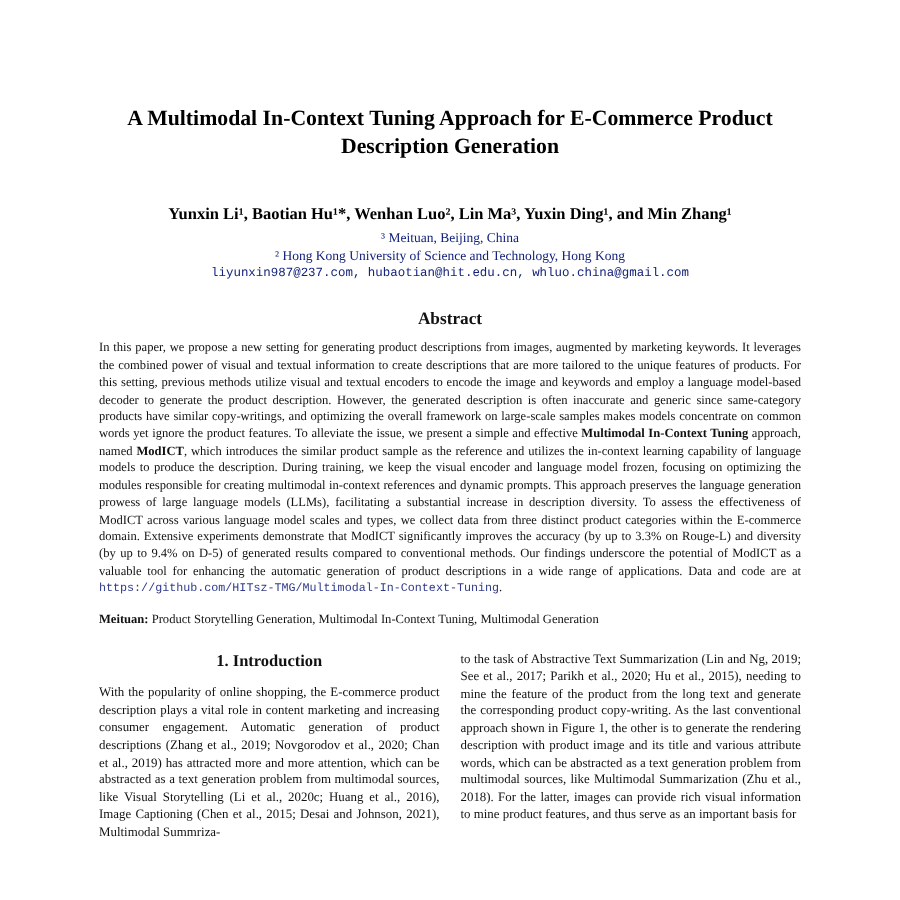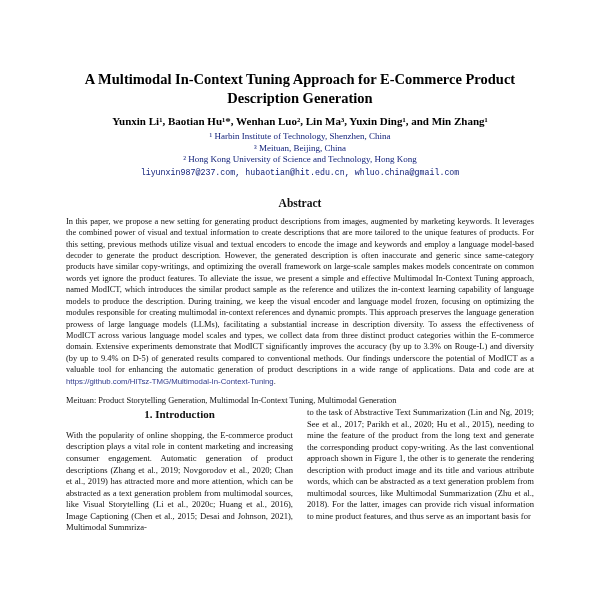--- a/index.html
+++ b/index.html
@@ -14,21 +14,21 @@
     color: #111111;
   }
   .title {
     font-size: 14.5px;
     font-weight: bold;
     text-align: center;
     line-height: 1.32;
     color: #000000;
   }
   .authors {
-    margin-top: 7px;
+    margin-top: 29px;
     text-align: center;
     font-size: 11px;
     font-weight: bold;
     color: #000000;
   }
   .affiliations {
     margin-top: 4px;
     text-align: center;
     font-size: 9px;
     line-height: 1.28;
@@ -52,54 +52,54 @@
     font-size: 8.4px;
     line-height: 1.36;
     text-align: justify;
   }
   .keywords {
     margin-top: 9px;
     font-size: 8.4px;
     line-height: 1.3;
   }
   .columns {
+    margin-top: 15px;
     display: flex;
     gap: 14px;
   }
   .col {
     flex: 1;
     min-width: 0;
     font-size: 8.6px;
     line-height: 1.34;
     text-align: justify;
   }
   .section-heading {
     text-align: center;
     font-size: 11px;
     font-weight: bold;
     margin-bottom: 8px;
   }
-  .b { font-weight: normal; }
+  .b { font-weight: bold; }
   .mono-link {
-    font-family: Liberation Sans, sans-serif;
+    font-family: Liberation Mono, monospace;
     font-size: 7.8px;
     color: #303a8c;
   }
 </style>
 </head>
 <body>
 
 <div class="page">
 
   <h1 class="title">A Multimodal In-Context Tuning Approach for E-Commerce Product Description Generation</h1>
 
   <div class="authors">Yunxin Li¹, Baotian Hu¹*, Wenhan Luo², Lin Ma³, Yuxin Ding¹, and Min Zhang¹</div>
 
   <div class="affiliations">
-    <div>¹ Harbin Institute of Technology, Shenzhen, China</div>
     <div>³ Meituan, Beijing, China</div>
     <div>² Hong Kong University of Science and Technology, Hong Kong</div>
   </div>
 
   <div class="emails">liyunxin987@237.com, hubaotian@hit.edu.cn, whluo.china@gmail.com</div>
 
   <h2 class="abstract-heading">Abstract</h2>
 
   <p class="abstract"><span>In this paper, we propose a new setting for generating product descriptions from images, augmented by marketing keywords.  It leverages the combined power of visual and textual information to create descriptions that are more tailored to the unique features of products.  For this setting, previous methods utilize visual and textual encoders to encode the image and keywords and employ a language model-based decoder to generate the product description.  However, the generated description is often inaccurate and generic since same-category products have similar copy-writings, and optimizing the overall framework on large-scale samples makes models concentrate on common words yet ignore the product features.  To alleviate the issue, we present a simple and effective </span><span class="b">Multimodal In-Context Tuning</span><span> approach, named </span><span class="b">ModICT</span><span>, which introduces the similar product sample as the reference and utilizes the in-context learning capability of language models to produce the description.  During training, we keep the visual encoder and language model frozen, focusing on optimizing the modules responsible for creating multimodal in-context references and dynamic prompts.  This approach preserves the language generation prowess of large language models (LLMs), facilitating a substantial increase in description diversity.  To assess the effectiveness of ModICT across various language model scales and types, we collect data from three distinct product categories within the E-commerce domain.  Extensive experiments demonstrate that ModICT significantly improves the accuracy (by up to 3.3% on Rouge-L) and diversity (by up to 9.4% on D-5) of generated results compared to conventional methods.  Our findings underscore the potential of ModICT as a valuable tool for enhancing the automatic generation of product descriptions in a wide range of applications.  Data and code are at </span><span class="mono-link">https://github.com/HITsz-TMG/Multimodal-In-Context-Tuning</span><span>.</span></p>
 

